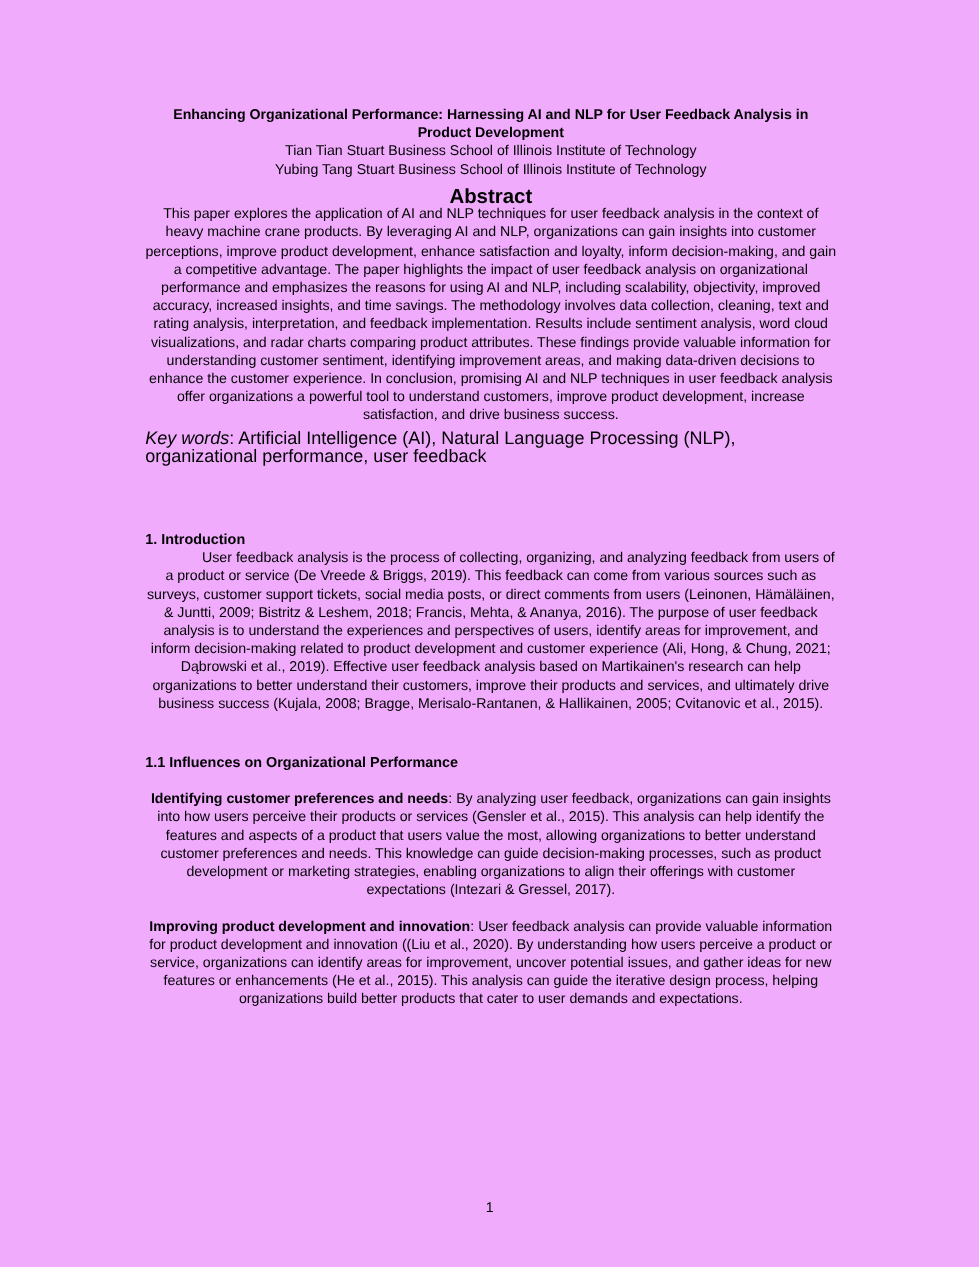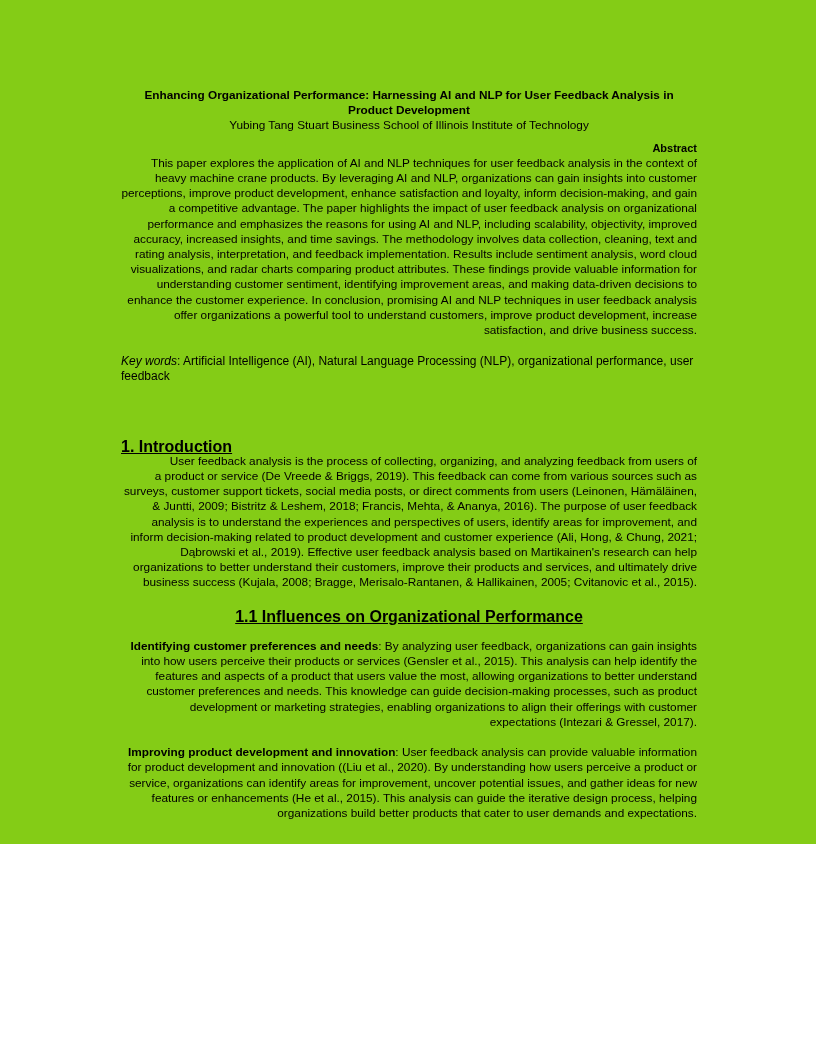--- a/index.html
+++ b/index.html
@@ -11,23 +11,23 @@
     width: 816px;
     height: 1056px;
     font-family: "Liberation Sans", sans-serif;
     color: #000000;
     -webkit-font-smoothing: none;
   }
 
   .page {
     position: relative;
     width: 816px;
-    height: 844px;
+    height: 1056px;
     box-sizing: border-box;
-    background: #84cc16;
+    background: #f0abfc;
     overflow: hidden;
   }
 
   .content {
     position: absolute;
     left: 121px;
     top: 88px;
     width: 576px;
   }
 
@@ -48,59 +48,58 @@
   }
   .author-line {
     font-size: 11.8px;
     line-height: 15.4px;
     text-align: center;
     white-space: nowrap;
   }
 
   
   .abstract-heading {
-    font-size: 11px;
+    font-size: 17px;
     font-weight: bold;
-    text-align: right;
+    text-align: center;
     line-height: 15.2px;
     margin: 7px 0 0 0;
   }
 
   .para {
     font-size: 11.8px;
     line-height: 15.2px;
-    text-align: right;
+    text-align: center;
     margin: 0;
     white-space: normal;
   }
 
   .abstract-body {
     margin-top: 0;
   }
 
   .keywords {
-    font-size: 12px;
+    font-size: 15px;
     line-height: 15.2px;
-    margin: 16px 0 0 0;
+    margin: 4px 0 0 0;
   }
   .keywords .kw-label {
     font-style: italic;
   }
 
   
   .section-heading {
-    font-size: 16px;
+    font-size: 12px;
     font-weight: bold;
     line-height: 15.2px;
     margin: 0;
-    text-decoration: underline;
   }
 
   .h-gap-intro { margin-top: 54px; }
-  .h-gap-sub   { margin-top: 18px; text-align: center; }
+  .h-gap-sub   { margin-top: 34px; }
 
   .indent-para {
     text-indent: 46px;
   }
 
   .body-gap { margin-top: 15px; }
 
   .lead-in {
     font-weight: bold;
   }
@@ -119,20 +118,21 @@
 </head>
 <body>
 
 <div class="page">
 
   <div class="content">
 
     <h1 class="title">Enhancing Organizational Performance: Harnessing AI and NLP for User Feedback Analysis in Product Development</h1>
 
     <div class="authors">
+      <div class="author-line">Tian Tian Stuart Business School of Illinois Institute of Technology</div>
       <div class="author-line">Yubing Tang Stuart Business School of Illinois Institute of Technology</div>
     </div>
 
     <h2 class="abstract-heading">Abstract</h2>
 
     <p class="para abstract-body">This paper explores the application of AI and NLP techniques for user feedback analysis in the context of heavy machine crane products. By leveraging AI and NLP, organizations can gain insights into customer perceptions, improve product development, enhance satisfaction and loyalty, inform decision-making, and gain a competitive advantage. The paper highlights the impact of user feedback analysis on organizational performance and emphasizes the reasons for using AI and NLP, including scalability, objectivity, improved accuracy, increased insights, and time savings. The methodology involves data collection, cleaning, text and rating analysis, interpretation, and feedback implementation. Results include sentiment analysis, word cloud visualizations, and radar charts comparing product attributes. These findings provide valuable information for understanding customer sentiment, identifying improvement areas, and making data-driven decisions to enhance the customer experience. In conclusion, promising AI and NLP techniques in user feedback analysis offer organizations a powerful tool to understand customers, improve product development, increase satisfaction, and drive business success.</p>
 
     <p class="keywords">
       <span class="kw-label">Key words</span><span>: </span><span>Artificial Intelligence (AI), Natural Language Processing (NLP), organizational performance, user feedback</span>
     </p>

